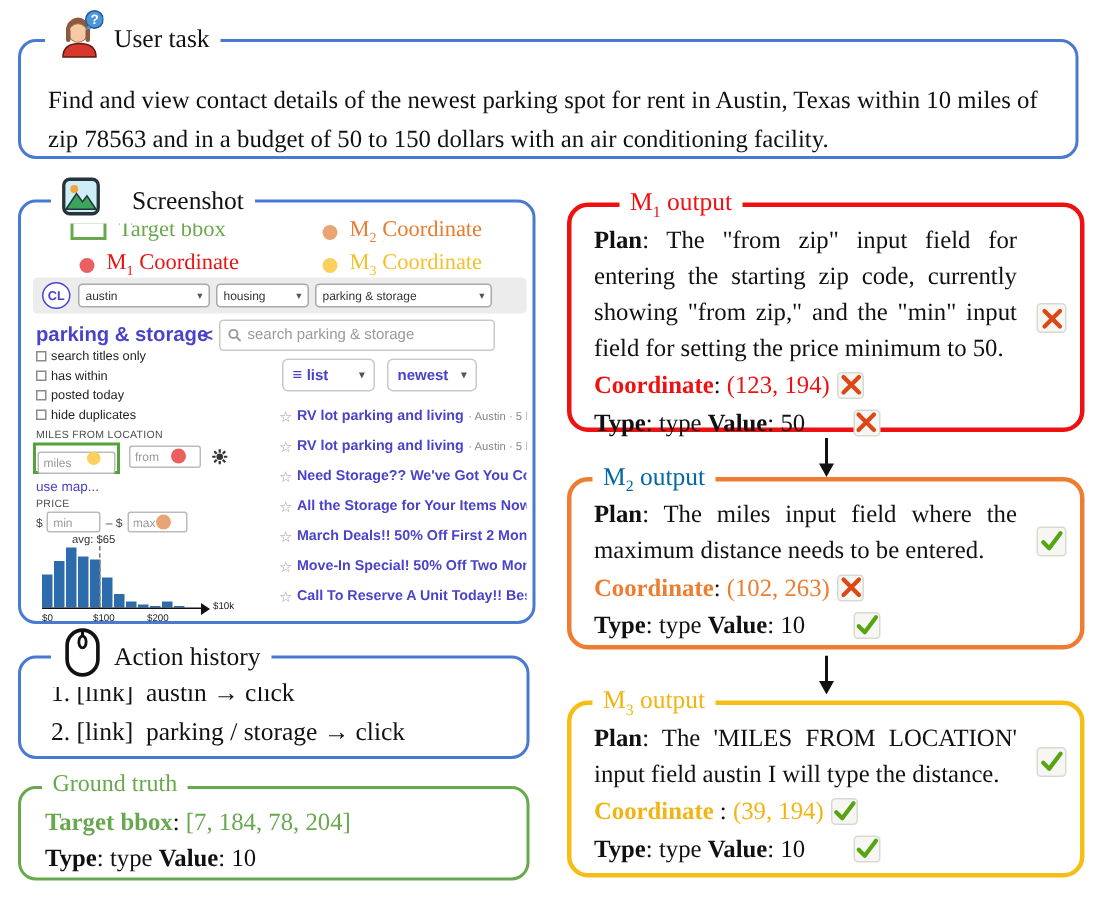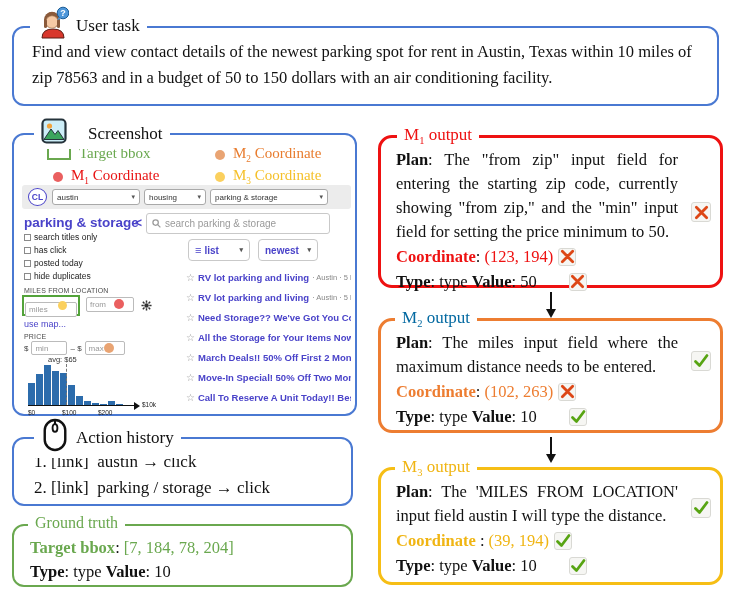--- a/index.html
+++ b/index.html
@@ -19,21 +19,21 @@
     gap:7px; padding:0 7px; font-size:17px; white-space:nowrap; z-index:3;
   }
   .panel-title.red-t    { color:#ee1111; }
   .panel-title.orange-t { color:#0369a1; }
   .panel-title.gold-t   { color:#f0b513; }
   .panel-title.green-t  { color:#6aa84f; font-size:16px; }
   sub { font-size:0.62em; }
   .pre { white-space:pre; }
 
   
-  #user-task-text { padding:11px 20px 0 18px; font-size:16.5px; line-height:1.55; }
+  #user-task-text { padding:26px 20px 0 18px; font-size:16.5px; line-height:1.55; }
 
   
   .legend-item { position:absolute; font-size:15px; display:flex; align-items:center; gap:8px; }
   .bbox-swatch { width:24px; height:13px; border:2px solid #6aa84f; background:#fff; }
   .dot { width:10px; height:10px; border-radius:50%; display:inline-block; }
 
   
   #mini-browser { position:absolute; left:8px; top:50px; width:329px; height:228px;
     font-family:"Liberation Sans", sans-serif; }
   #mb-topbar { position:absolute; left:0; top:0; width:329px; height:24px; background:#ececec; border-radius:3px; }
@@ -188,21 +188,21 @@
         </svg>
         <input readonly="" placeholder="search parking &amp; storage" style="">
       </div>
 
       <div class="filter-row" style="top:47px;">
         <span class="cbx"></span>
         <span>search titles only</span>
       </div>
       <div class="filter-row" style="top:60px;">
         <span class="cbx"></span>
-        <span>has click</span>
+        <span>has within</span>
       </div>
       <div class="filter-row" style="top:73px;">
         <span class="cbx"></span>
         <span>posted today</span>
       </div>
       <div class="filter-row" style="top:86px;">
         <span class="cbx"></span>
         <span>hide duplicates</span>
       </div>
 
@@ -339,21 +339,21 @@
         <b class="gt-green">Target bbox</b><span class="pre">: </span><span class="gt-green">[7, 184, 78, 204]</span>
       </div>
       <div>
         <b>Type</b><span class="pre">: </span><span>type</span>
         <b>Value</b><span class="pre">: </span><span>10</span>
       </div>
     </div>
   </div>
 
   <div class="panel red" style="left:378px; top:135px; width:345px; height:153px;">
-    <div class="panel-title red-t" style="left:16px; top:-13px;align-items:flex-end;">
+    <div class="panel-title red-t" style="left:32px; top:-13px;align-items:flex-end;">
       <span><span>M</span><sub>1</sub><span class="pre"> output</span></span>
     </div>
     <span class="mark plan-mark" style="top:64px;">
       <svg width="15" height="15" viewBox="0 0 16 16">
           <path d="M2.5,2.5 L13.5,13.5 M13.5,2.5 L2.5,13.5" stroke="#dd4716" stroke-width="3" stroke-linecap="round"></path>
         </svg>
     </span>
     <div class="out-body">
       <div class="plan-text">
         <b>Plan</b><span class="pre">: </span><span>The "from zip" input field for entering the starting zip code, currently showing "from zip," and the "min" input field for setting the price minimum to 50.</span>

